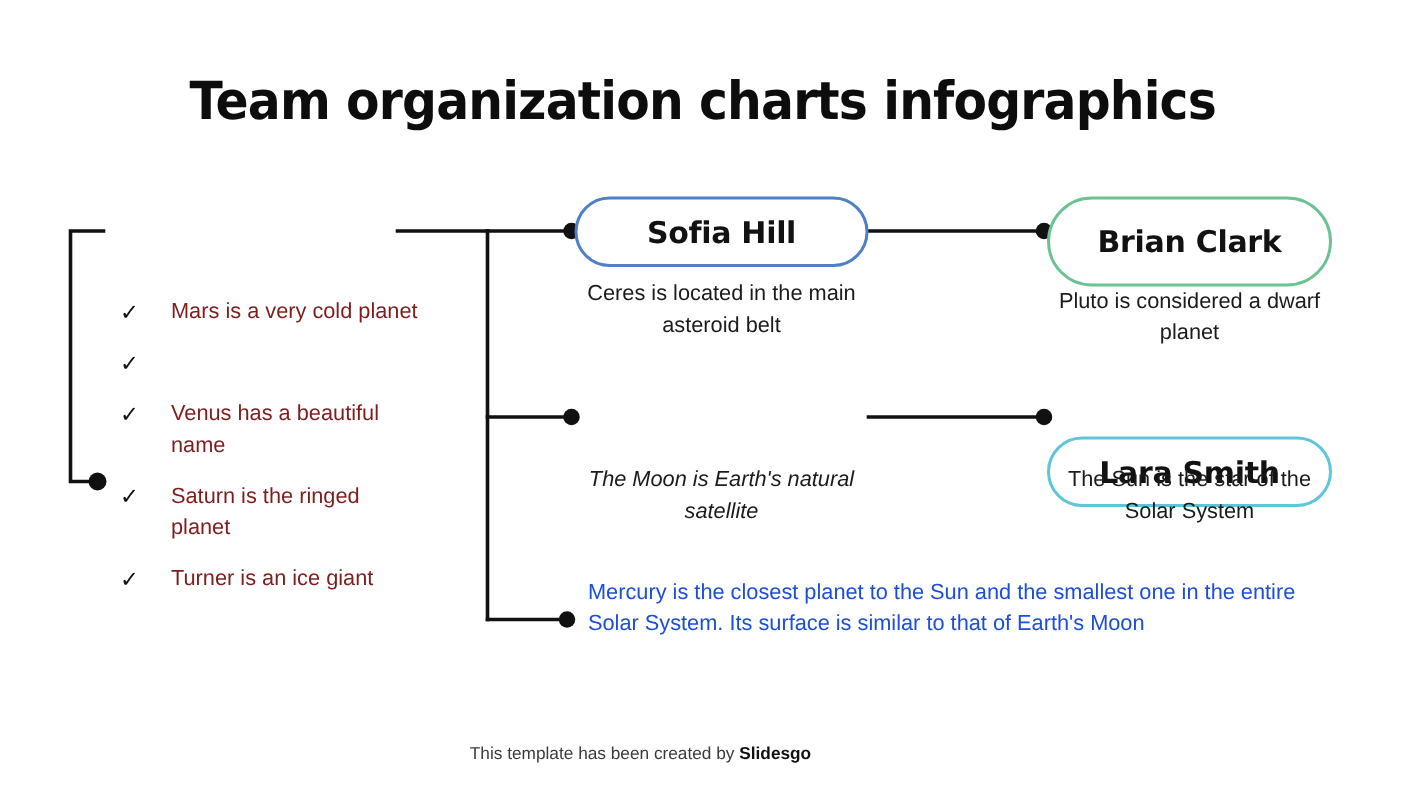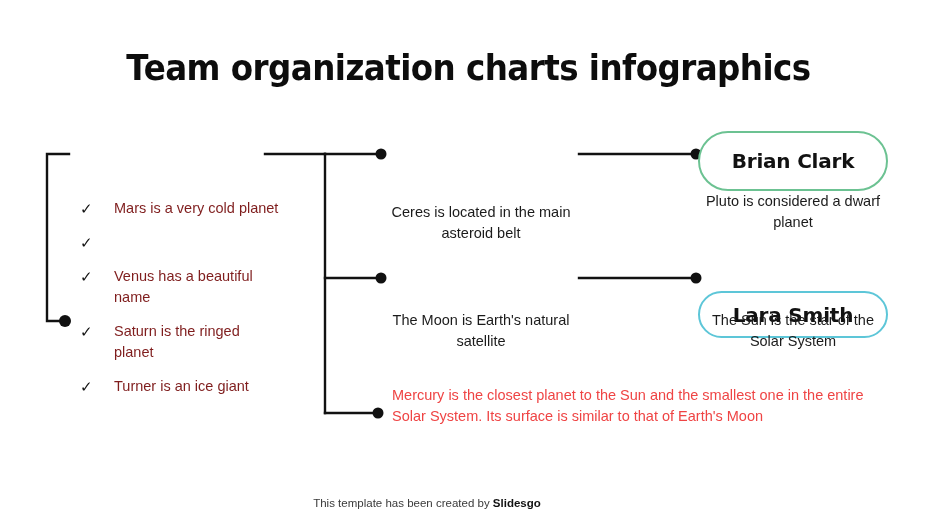--- a/index.html
+++ b/index.html
@@ -73,23 +73,23 @@
   #pill-lara    { left: 698px; top: 255px; width: 190px; height: 47px; border-color: #5dc6d8; margin-top: 36px; }
 
   
   .caption {
     position: absolute;
     text-align: center;
     font-size: 14.5px;
     line-height: 21px;
     color: #1b1b1b;
   }
-  #cap-sofia { left: 381px; top: 186px; width: 200px; margin-top: 16px; }
+  #cap-sofia { left: 381px; top: 186px; width: 200px; }
   #cap-brian { left: 694px; top: 191px; width: 198px; text-align: center; }
-  #cap-alan  { left: 381px; top: 310px; width: 200px; }
+  #cap-alan  { left: 381px; top: 310px; width: 200px; font-style: italic; }
   #cap-lara  { left: 694px; top: 310px; width: 198px; }
 
   
   #checklist {
     position: absolute;
     left: 80px;
     top: 198px;
     width: 200px;
   }
   .check-row {
@@ -114,21 +114,21 @@
 
   
   #paragraph {
     position: absolute;
     left: 392px;
     top: 385px;
     width: 492px;
     text-align: left;
     font-size: 14.5px;
     line-height: 21px;
-    color: #ef4444;
+    color: #1d4ed8;
   }
 
   
   #footer {
     position: absolute;
     left: 0;
     top: 497px;
     width: 854px;
     text-align: center;
     font-size: 11.5px;
@@ -166,20 +166,23 @@
       <circle cx="65" cy="321" r="6"></circle>
       <circle cx="381" cy="154" r="5.5"></circle>
       <circle cx="381" cy="278" r="5.5"></circle>
       <circle cx="378" cy="413" r="5.5"></circle>
       <circle cx="696" cy="154" r="5.5"></circle>
       <circle cx="696" cy="278" r="5.5"></circle>
     </g>
   </svg>
 
 
+  <div class="pill" id="pill-sofia">
+    <span class="pill-label">Sofia Hill</span>
+  </div>
 
   <div class="pill" id="pill-brian">
     <span class="pill-label">Brian Clark</span>
   </div>
 
 
   <div class="pill" id="pill-lara">
     <span class="pill-label">Lara Smith</span>
   </div>
 

